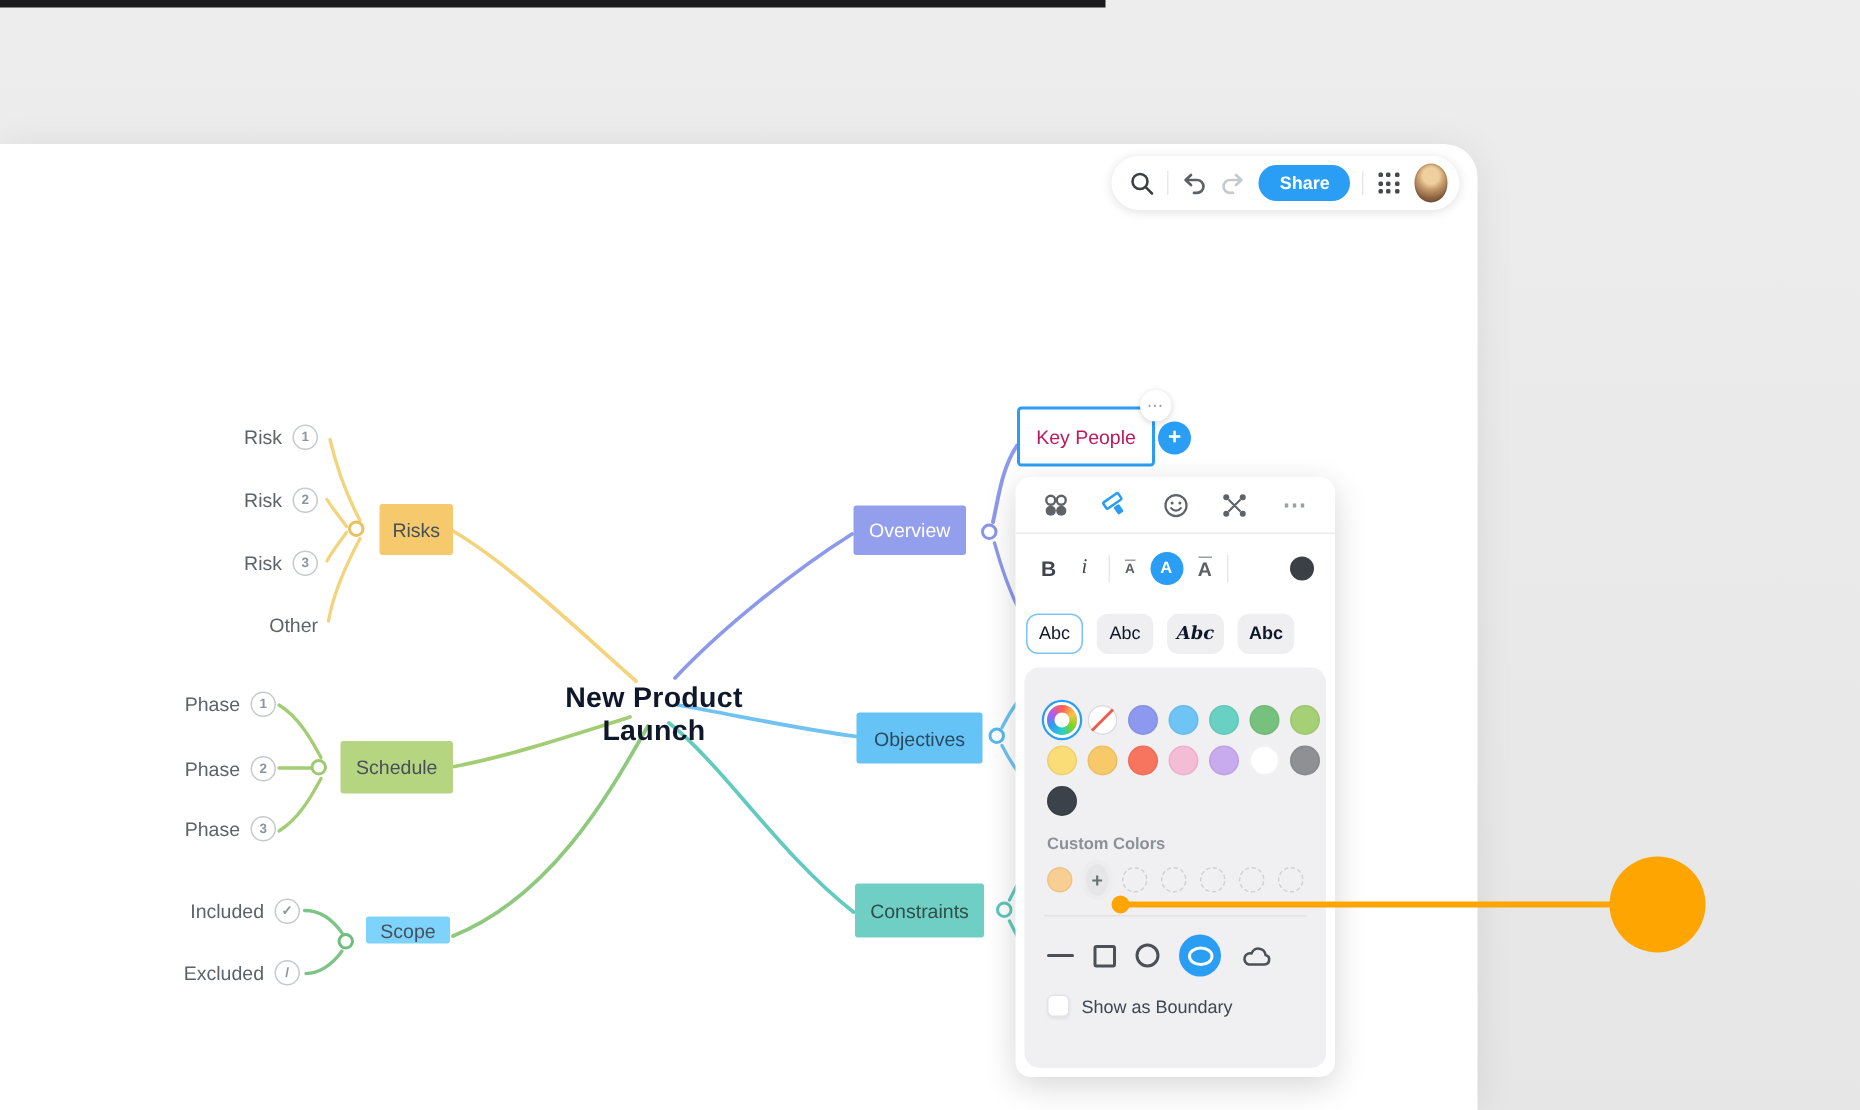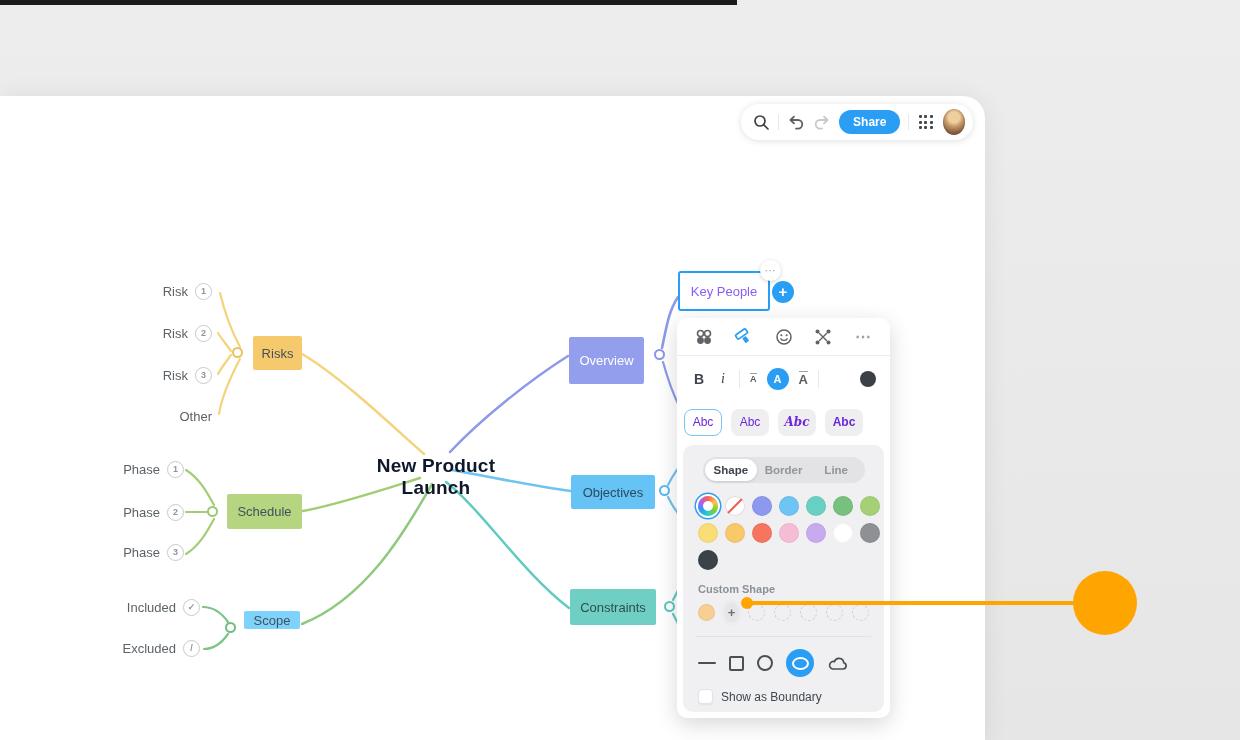--- a/index.html
+++ b/index.html
@@ -32,21 +32,21 @@
   .topic { display:flex; align-items:center; justify-content:center; font-size:13px; color:#46505a;
            border-radius:2px; z-index:3; cursor:pointer; }
   .topic.light { color:#ffffff; }
   .joint { width:11px; height:11px; border-radius:50%; background:#fff; border:2px solid #999; z-index:4; }
   .sub { display:flex; align-items:center; justify-content:flex-end; gap:7px; font-size:13px;
          color:#5c6368; z-index:3; height:18px; cursor:pointer; }
   .badge { width:17px; height:17px; border-radius:50%; border:1.5px solid #c6cacd; color:#8f959b;
            font-size:9px; display:flex; align-items:center; justify-content:center; flex:none; font-weight:600; }
   .keypeople { left:678px; top:271px; width:92px; height:40px; background:#fff; border:2.5px solid #2a9df4;
                border-radius:3px; display:flex; align-items:center; justify-content:center; font-size:13px;
-               color:#8b5cf6; z-index:5; cursor:text; }
+               color:#be185d; z-index:5; cursor:text; }
   .kp-more { left:760px; top:260px; width:21px; height:21px; background:#fff; border-radius:50%;
              box-shadow:0 1px 4px rgba(0,0,0,.18); color:#9aa0a6; font-size:11px; display:flex; align-items:center;
              justify-content:center; z-index:6; cursor:pointer; letter-spacing:1px; }
   .kp-plus { left:772px; top:281px; width:22px; height:22px; background:#2a9df4; border-radius:50%;
              color:#fff; font-size:15px; font-weight:700; display:flex; align-items:center; justify-content:center;
              z-index:6; cursor:pointer; padding-bottom:1px; }
 
   
   .panel { left:677px; top:318px; width:213px; height:400px; background:#fff; border-radius:10px;
            box-shadow:0 6px 22px rgba(0,0,0,.16); z-index:7; display:flex; flex-direction:column; }
@@ -60,21 +60,21 @@
   .v-div { width:1px; height:18px; background:#e8e8ea; }
   .size-a { color:#5c6166; font-weight:700; border-top:1.5px solid #9aa0a5; padding-top:1px; line-height:1;
             cursor:pointer; }
   .size-a.s { font-size:9px; }
   .size-a.l { font-size:13px; }
   .size-mid { width:22px; height:22px; border-radius:50%; background:#2a9df4; color:#fff; font-size:11px;
               font-weight:700; display:flex; align-items:center; justify-content:center; cursor:pointer; }
   .font-color-dot { width:16px; height:16px; border-radius:50%; background:#3a4046; margin-left:auto; cursor:pointer; }
   .p-fonts { height:42px; display:flex; align-items:center; gap:9px; padding:0 7px; }
   .abc { width:38px; height:27px; border-radius:8px; background:#efeff1; border:1.5px solid transparent;
-         font-size:12px; color:#6d28d9; display:flex; align-items:center; justify-content:center; cursor:pointer; }
+         font-size:12px; color:#0f172a; display:flex; align-items:center; justify-content:center; cursor:pointer; }
   .abc.sel { background:#fff; border-color:#7cc3f7; }
   .abc.script { font-family:"DejaVu Serif", serif; font-style:italic; font-weight:700; }
   .abc.heavy { font-weight:800; }
   .p-gray { flex:1; margin:2px 6px 6px; background:#f0f0f2; border-radius:10px; padding:12px 9px 0; }
   .seg-track { width:162px; height:26px; margin:0 auto; background:#e3e3e6; border-radius:14px;
                display:flex; align-items:center; padding:2px; }
   .seg { flex:1; height:22px; border-radius:12px; font-size:11.5px; font-weight:600; color:#90959a;
          display:flex; align-items:center; justify-content:center; cursor:pointer; }
   .seg.active { background:#fff; color:#3f454c; font-weight:700; box-shadow:0 1px 3px rgba(0,0,0,.12); }
   .swatch-row { display:flex; gap:7px; margin-top:7px; padding:0 6px; align-items:center; }
@@ -149,21 +149,21 @@
 
   <path d="M673 504 C678 494 682 486 689 478" stroke="#62cabe" stroke-width="2.2" stroke-linecap="round"></path>
   <path d="M673 518 C678 528 682 536 689 544" stroke="#62cabe" stroke-width="2.2" stroke-linecap="round"></path>
 </svg>
 
 <div class="abs central">New Product Launch</div>
 
 <div class="abs topic" style="left: 253px; top: 336px; width: 49px; height: 34px; background: rgb(247, 201, 109);">Risks</div>
 <div class="abs topic" style="left: 227px; top: 494px; width: 75px; height: 35px; background: rgb(181, 213, 129);">Schedule</div>
 <div class="abs topic" style="left: 244px; top: 611px; width: 56px; height: 18px; background: #7dd3fc;">Scope</div>
-<div class="abs topic light" style="left: 569px; top: 337px; width: 75px; height: 47px; background: rgb(147, 158, 237);">Overview</div>
+<div class="abs topic light" style="left: 569px; top: 337px; width: 75px; height: 33px; background: rgb(147, 158, 237);">Overview</div>
 <div class="abs topic" style="left: 571px; top: 475px; width: 84px; height: 34px; color: rgb(43, 74, 96); background: rgb(101, 195, 245);">Objectives</div>
 <div class="abs topic" style="left: 570px; top: 589px; width: 86px; height: 36px; color: rgb(46, 79, 75); background: rgb(112, 207, 196);">Constraints</div>
 
 <div class="abs joint" style="left:232px;top:347px;border-color:#e9c25f;"></div>
 <div class="abs joint" style="left:207px;top:506px;border-color:#9cc96f;"></div>
 <div class="abs joint" style="left:225px;top:622px;border-color:#6fbc7c;"></div>
 <div class="abs joint" style="left:654px;top:349px;border-color:#8a95ea;"></div>
 <div class="abs joint" style="left:659px;top:485px;border-color:#55b9f0;"></div>
 <div class="abs joint" style="left:664px;top:601px;border-color:#5cc7ba;"></div>
 
@@ -293,25 +293,20 @@
     <span class="v-div"></span>
     <span class="font-color-dot"></span>
   </div>
   <div class="p-fonts">
     <span class="abc sel">Abc</span>
     <span class="abc">Abc</span>
     <span class="abc script">Abc</span>
     <span class="abc heavy">Abc</span>
   </div>
   <div class="p-gray">
-    <div class="seg-track">
-      <span class="seg active">Shape</span>
-      <span class="seg">Border</span>
-      <span class="seg">Line</span>
-    </div>
     <div class="swatch-row first">
       <span class="sw wheel"></span>
       <span class="sw none"></span>
       <span class="sw" style="background: rgb(141, 153, 238);"></span>
       <span class="sw" style="background: rgb(110, 196, 245);"></span>
       <span class="sw" style="background: rgb(104, 209, 195);"></span>
       <span class="sw" style="background: rgb(119, 193, 127);"></span>
       <span class="sw" style="background: rgb(166, 208, 117);"></span>
     </div>
     <div class="swatch-row">
@@ -319,21 +314,21 @@
       <span class="sw" style="background: rgb(248, 201, 105);"></span>
       <span class="sw" style="background: rgb(247, 116, 95);"></span>
       <span class="sw" style="background: rgb(244, 188, 213);"></span>
       <span class="sw" style="background: rgb(199, 171, 238);"></span>
       <span class="sw" style="background: rgb(255, 255, 255);"></span>
       <span class="sw" style="background: rgb(143, 144, 147);"></span>
     </div>
     <div class="swatch-row">
       <span class="sw" style="background: rgb(59, 66, 73);"></span>
     </div>
-    <div class="custom-label">Custom Shape</div>
+    <div class="custom-label">Custom Colors</div>
     <div class="custom-row">
       <span class="sw small" style="background: rgb(248, 207, 146);"></span>
       <span class="plus-slot">+</span>
       <span class="empty-slot"></span>
       <span class="empty-slot"></span>
       <span class="empty-slot"></span>
       <span class="empty-slot"></span>
       <span class="empty-slot"></span>
     </div>
     <div class="gray-div"></div>

